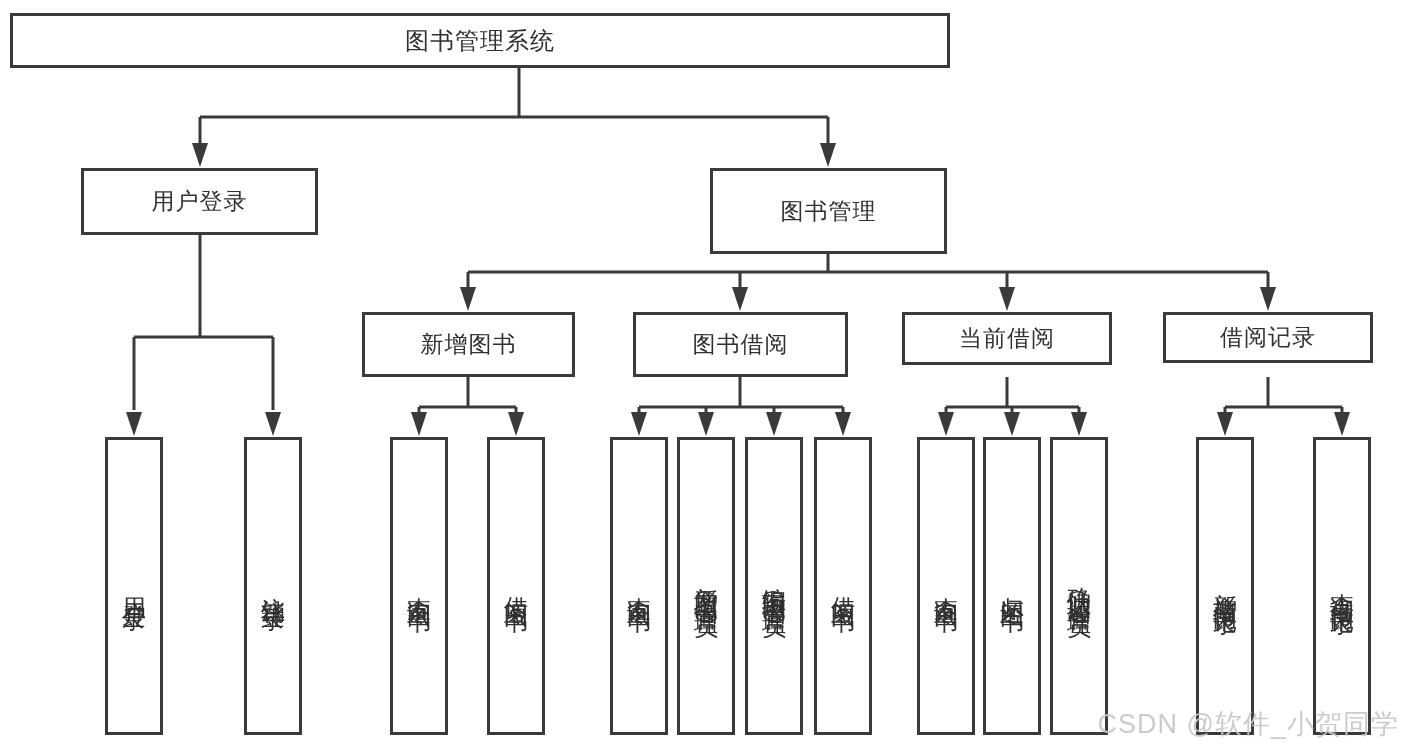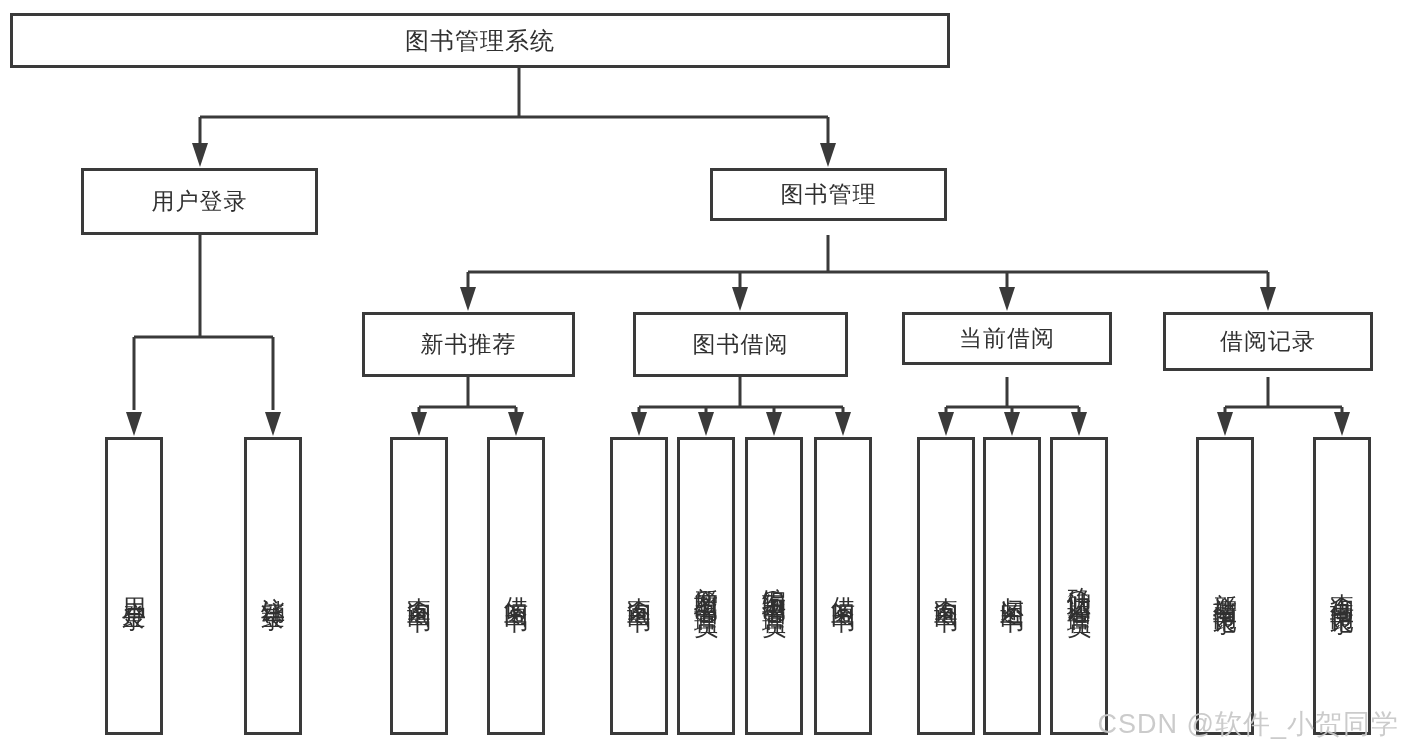--- a/index.html
+++ b/index.html
@@ -74,26 +74,26 @@
     <use class="ahead" href="#ah" x="1079" y="436"></use>
 
     <path class="wire" d="M1268 377 V407 M1225 407 H1342 M1225 407 V412 M1342 407 V412"></path>
     <use class="ahead" href="#ah" x="1225" y="436"></use>
     <use class="ahead" href="#ah" x="1342" y="436"></use>
   </svg>
 
   <div class="node hbox root" style="left:10px;top:13px;width:940px;height:55px;">图书管理系统</div>
 
   <div class="node hbox" style="left:81px;top:168px;width:237px;height:67px;">用户登录</div>
-  <div class="node hbox" style="left:710px;top:168px;width:237px;height:53px;font-family:Liberation Serif, serif;">图书管理</div>
+  <div class="node hbox" style="left:710px;top:168px;width:237px;height:86px;font-family:Liberation Serif, serif;">图书管理</div>
 
-  <div class="node hbox" style="left:362px;top:312px;width:213px;height:65px;">新书推荐</div>
+  <div class="node hbox" style="left:362px;top:312px;width:213px;height:65px;">新增图书</div>
   <div class="node hbox" style="left:633px;top:312px;width:215px;height:65px;">图书借阅</div>
   <div class="node hbox" style="left:902px;top:312px;width:210px;height:53px;">当前借阅</div>
-  <div class="node hbox" style="left:1163px;top:312px;width:210px;height:59px;">借阅记录</div>
+  <div class="node hbox" style="left:1163px;top:312px;width:210px;height:51px;">借阅记录</div>
 
   <div class="node vbox" style="left:105px;">
     <span class="vtext">用户登录</span>
   </div>
   <div class="node vbox" style="left:244px;">
     <span class="vtext">注销登录</span>
   </div>
 
   <div class="node vbox" style="left:390px;">
     <span class="vtext">查询图书</span>

